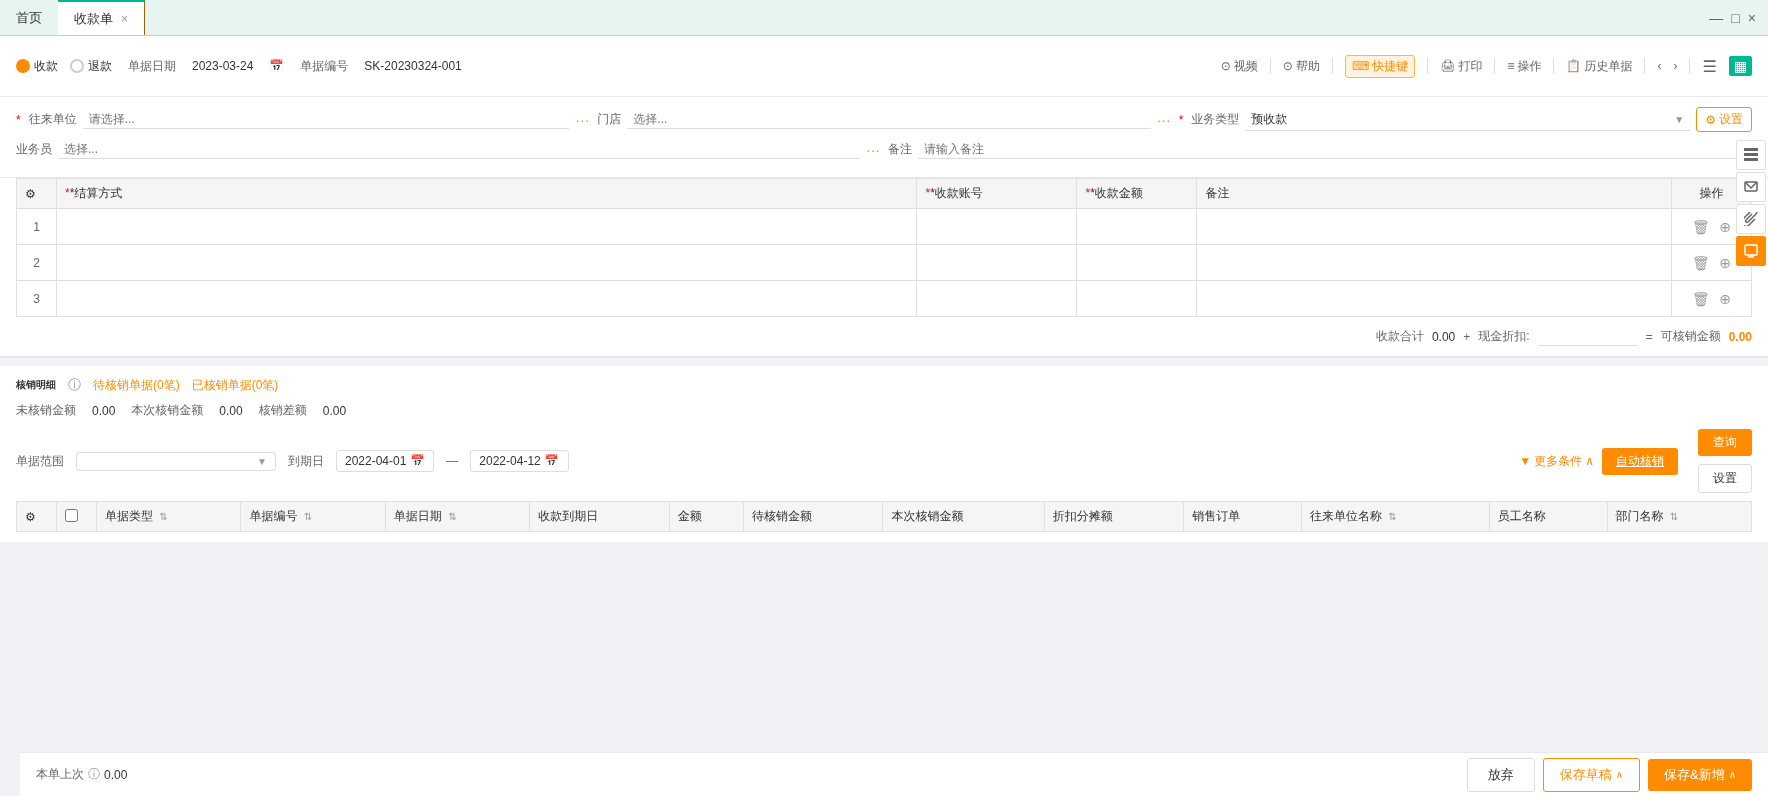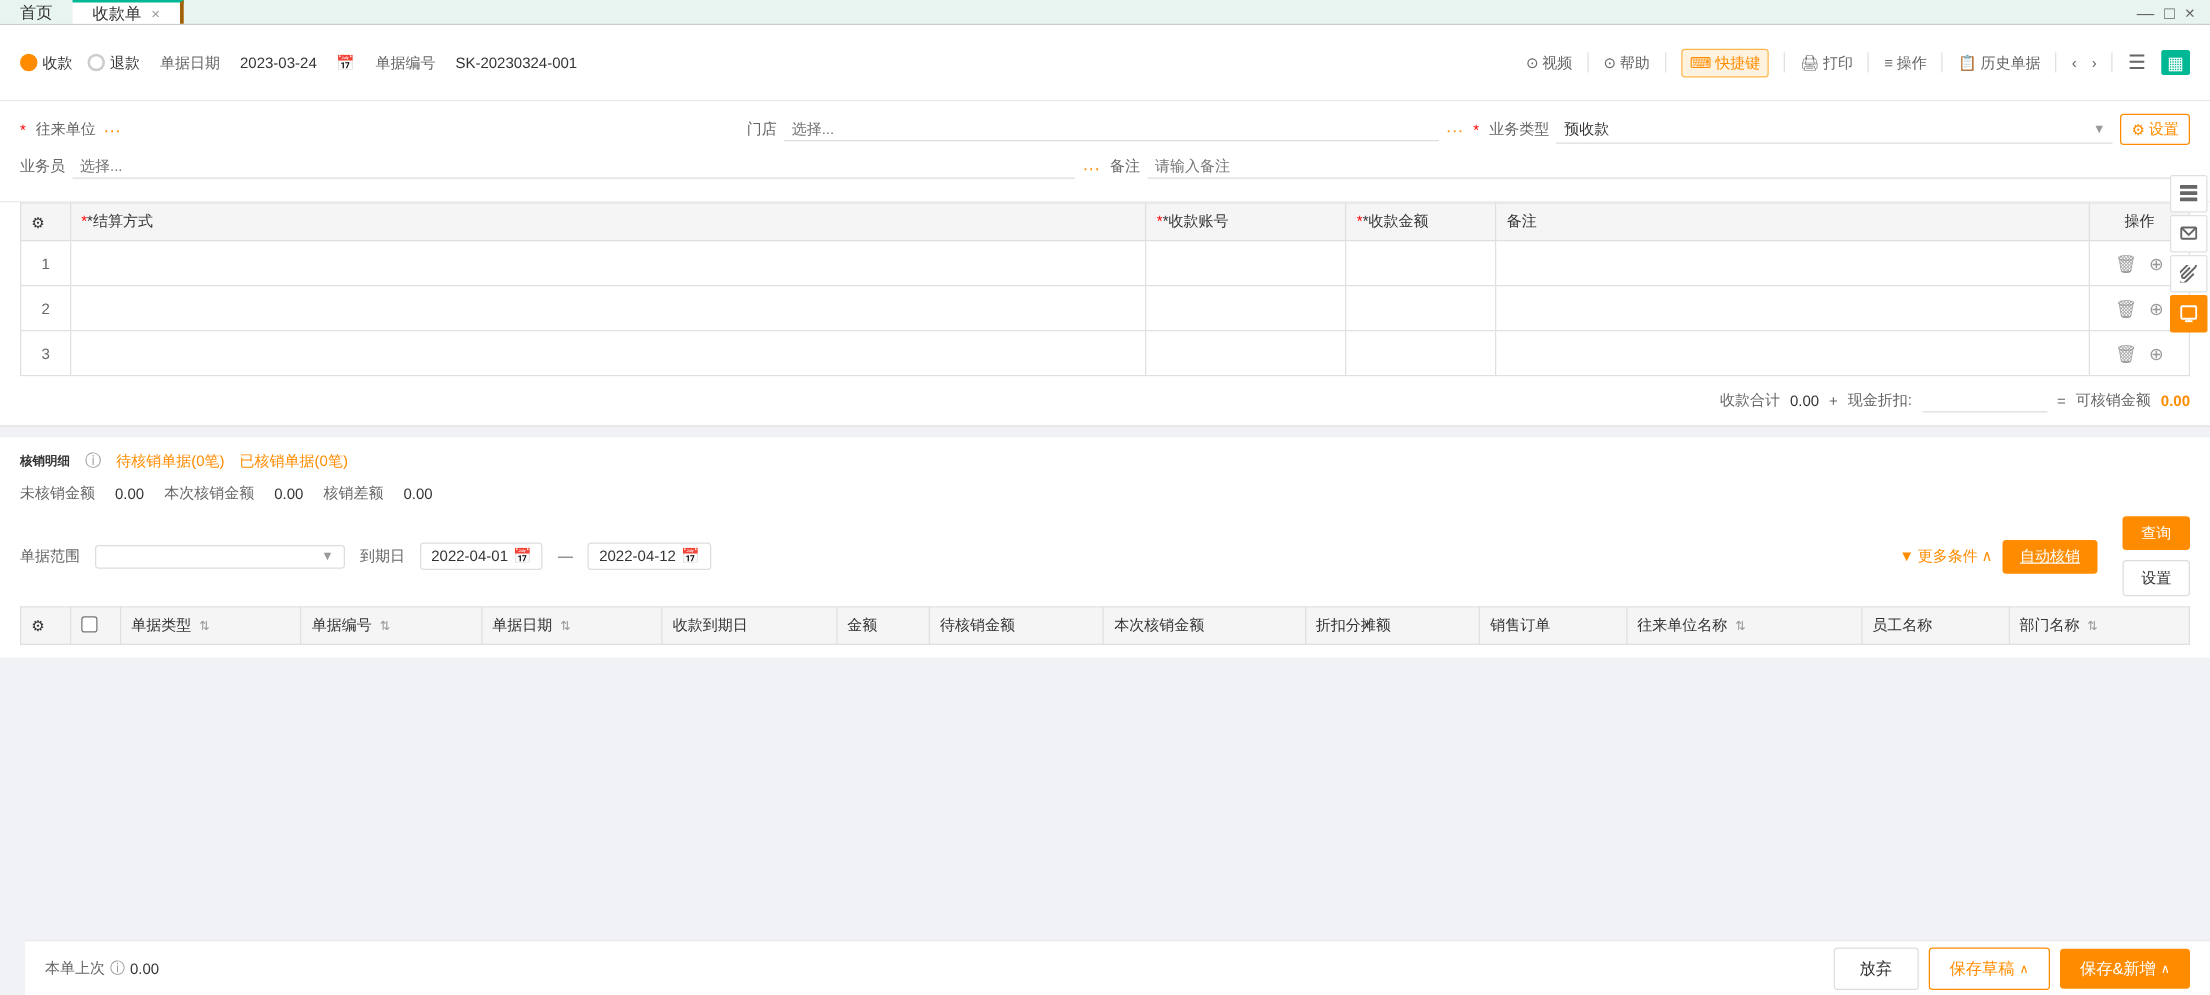--- a/index.html
+++ b/index.html
@@ -1,21 +1,21 @@
 <!DOCTYPE html>
 <html><head>
   <meta charset="utf-8">
   <style>
     * { box-sizing: border-box; margin: 0; padding: 0; }
     body { font-family: 'Microsoft YaHei', Arial, sans-serif; font-size: 12px; background: #f0f2f5; color: #333; width: 1768px; min-height: 796px; overflow: hidden; }
 
     
-    .tab-bar { display: flex; align-items: center; background: #e8f4f0; height: 20px; border-bottom: 1px solid #ccc; }
+    .tab-bar { display: flex; align-items: center; background: #e8f4f0; height: 36px; border-bottom: 1px solid #ccc; }
     .tab-home { padding: 0 16px; height: 100%; display: flex; align-items: center; color: #333; font-size: 13px; cursor: pointer; background: #e8f4f0; }
-    .tab-active { background: #fff; height: 100%; display: flex; align-items: center; padding: 0 16px; color: #333; font-size: 13px; border-top: 2px solid #00b894; border-right: 3px solid #a16207; }
+    .tab-active { background: #fff; height: 100%; display: flex; align-items: center; padding: 0 16px; color: #333; font-size: 13px; border-top: 2px solid #00b894; border-right: 1px solid #a16207; }
     .tab-close { margin-left: 8px; cursor: pointer; color: #999; font-size: 12px; }
     .tab-bar-right { margin-left: auto; display: flex; align-items: center; gap: 8px; padding-right: 12px; }
     .tab-bar-right span { cursor: pointer; font-size: 14px; color: #666; }
 
     
     .top-toolbar { background: #fff; padding: 8px 16px; display: flex; align-items: center; gap: 16px; border-bottom: 1px solid #e8e8e8; height: 61px; }
     .radio-group { display: flex; align-items: center; gap: 12px; }
     .radio-item { display: flex; align-items: center; gap: 4px; cursor: pointer; }
     .radio-dot { width: 14px; height: 14px; border-radius: 50%; border: 2px solid #ccc; background: #fff; }
     .radio-dot.active { border-color: #ff8c00; background: #ff8c00; }
@@ -174,20 +174,21 @@
     <span class="icon-btn" style="color:#fff;background:#00b894;padding:2px 5px;border-radius:2px;font-size:14px;">▦</span>
   </div>
 </div>
 
 <div class="form-area">
   <div class="form-row">
 
     <div class="form-field" style="flex:2;">
       <span class="required-star">*</span>
       <span class="field-label">往来单位</span>
+      <input type="text" class="form-input" placeholder="请选择..." style="">
       <span class="more-btn">···</span>
     </div>
 
     <div class="form-field" style="flex:2;">
       <span class="field-label">门店</span>
       <input type="text" class="form-input" placeholder="选择..." style="">
       <span class="more-btn">···</span>
     </div>
 
     <div class="form-field" style="flex:2;">

